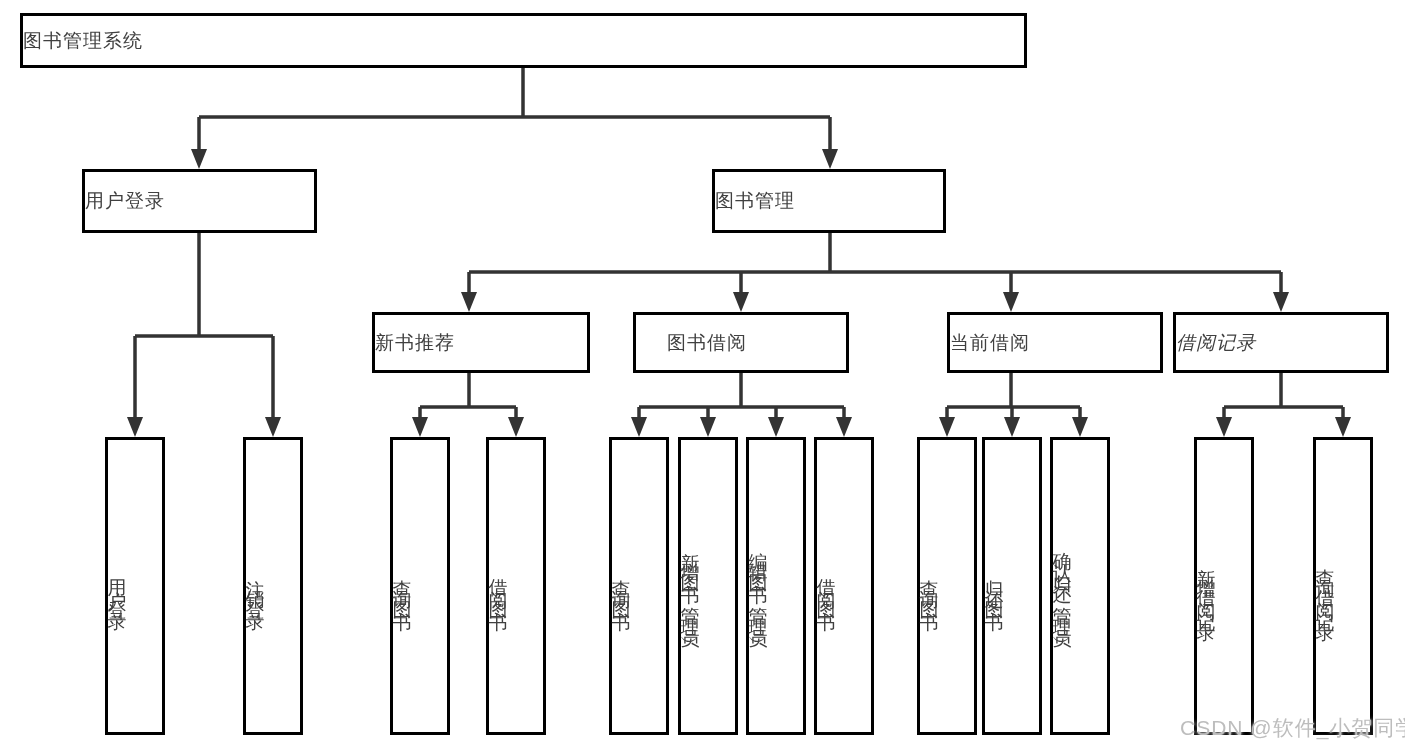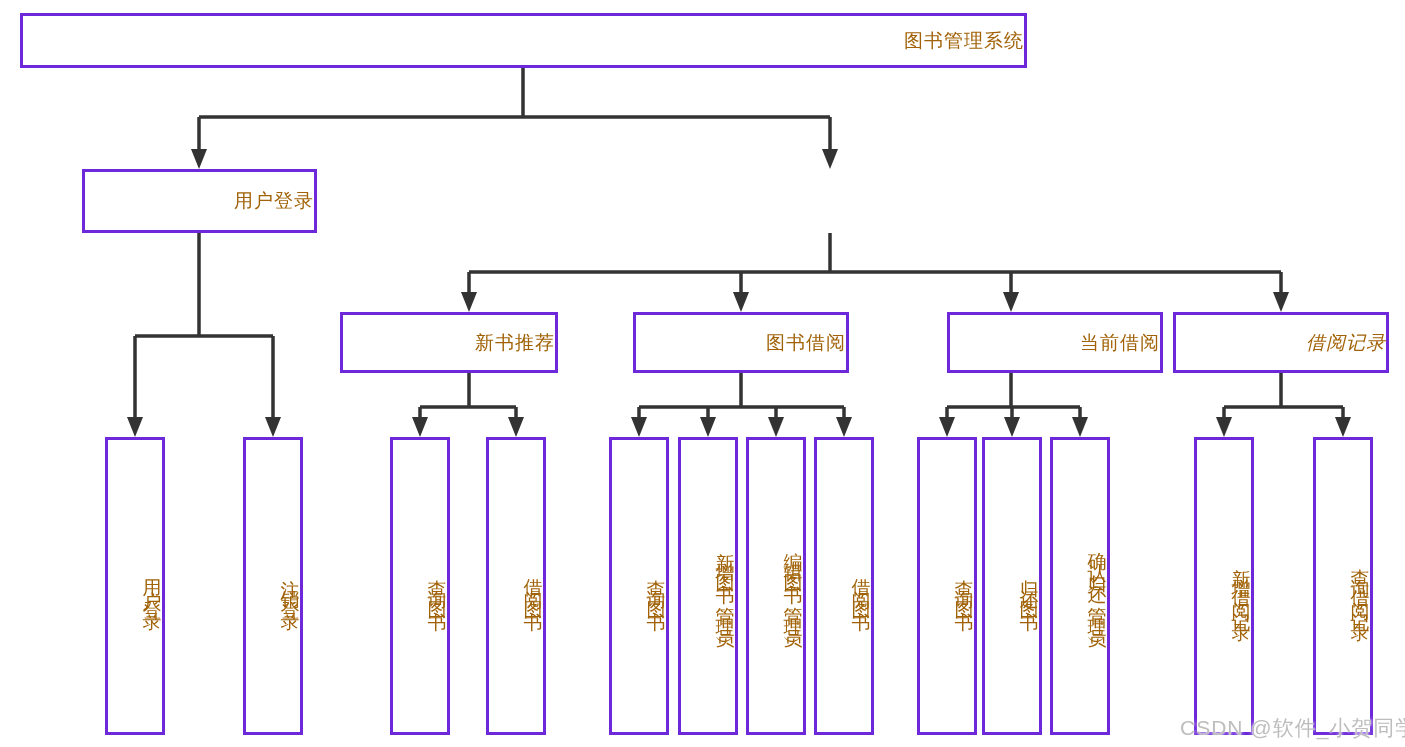--- a/index.html
+++ b/index.html
@@ -19,47 +19,47 @@
     position: absolute;
     left: 0;
     top: 0;
     width: 1405px;
     height: 747px;
     pointer-events: none;
   }
   .node {
     position: absolute;
     box-sizing: border-box;
-    border: 3px solid #6d28d9;
+    border: 3px solid #000000;
     background: #ffffff;
     display: flex;
     align-items: center;
-    justify-content: flex-end;
-    color: #a16207;
+    justify-content: flex-start;
+    color: #404040;
     font-size: 19px;
     letter-spacing: 1px;
     z-index: 2;
   }
   .node.leaf {
     font-size: 19px;
   }
   .leaf .vtext {
     writing-mode: vertical-rl;
     text-orientation: mixed;
     letter-spacing: 11px;
     line-height: 1;
     white-space: nowrap;
   }
   
   .n-root   { left: 20px;   top: 13px;  width: 1007px; height: 55px; }
   
   .n-l2-0   { left: 82px;   top: 169px; width: 235px;  height: 64px; }
   .n-l2-1   { left: 712px;  top: 169px; width: 234px;  height: 64px; }
   
-  .n-l3-0   { left: 340px;  top: 312px; width: 218px;  height: 61px; }
+  .n-l3-0   { left: 372px;  top: 312px; width: 218px;  height: 61px; }
   .n-l3-1   { left: 633px;  top: 312px; width: 216px;  height: 61px; padding-left: 31px; }
   .n-l3-2   { left: 903px;  top: 312px; width: 216px;  height: 61px; margin-left: 44px; }
   .n-l3-3   { left: 1173px; top: 312px; width: 216px;  height: 61px; font-style: italic; }
   
   .leaf     { top: 437px; width: 60px; height: 298px; }
   .n-lf-0   { left: 105px; }
   .n-lf-1   { left: 243px; }
   .n-lf-2   { left: 390px; }
   .n-lf-3   { left: 486px; }
   .n-lf-4   { left: 609px; }
@@ -128,20 +128,23 @@
     </g>
   </svg>
 
   <div class="node n-root">
     <span>图书管理系统</span>
   </div>
 
   <div class="node n-l2-0">
     <span>用户登录</span>
   </div>
+  <div class="node n-l2-1">
+    <span>图书管理</span>
+  </div>
 
   <div class="node n-l3-0">
     <span>新书推荐</span>
   </div>
   <div class="node n-l3-1">
     <span>图书借阅</span>
   </div>
   <div class="node n-l3-2">
     <span>当前借阅</span>
   </div>

